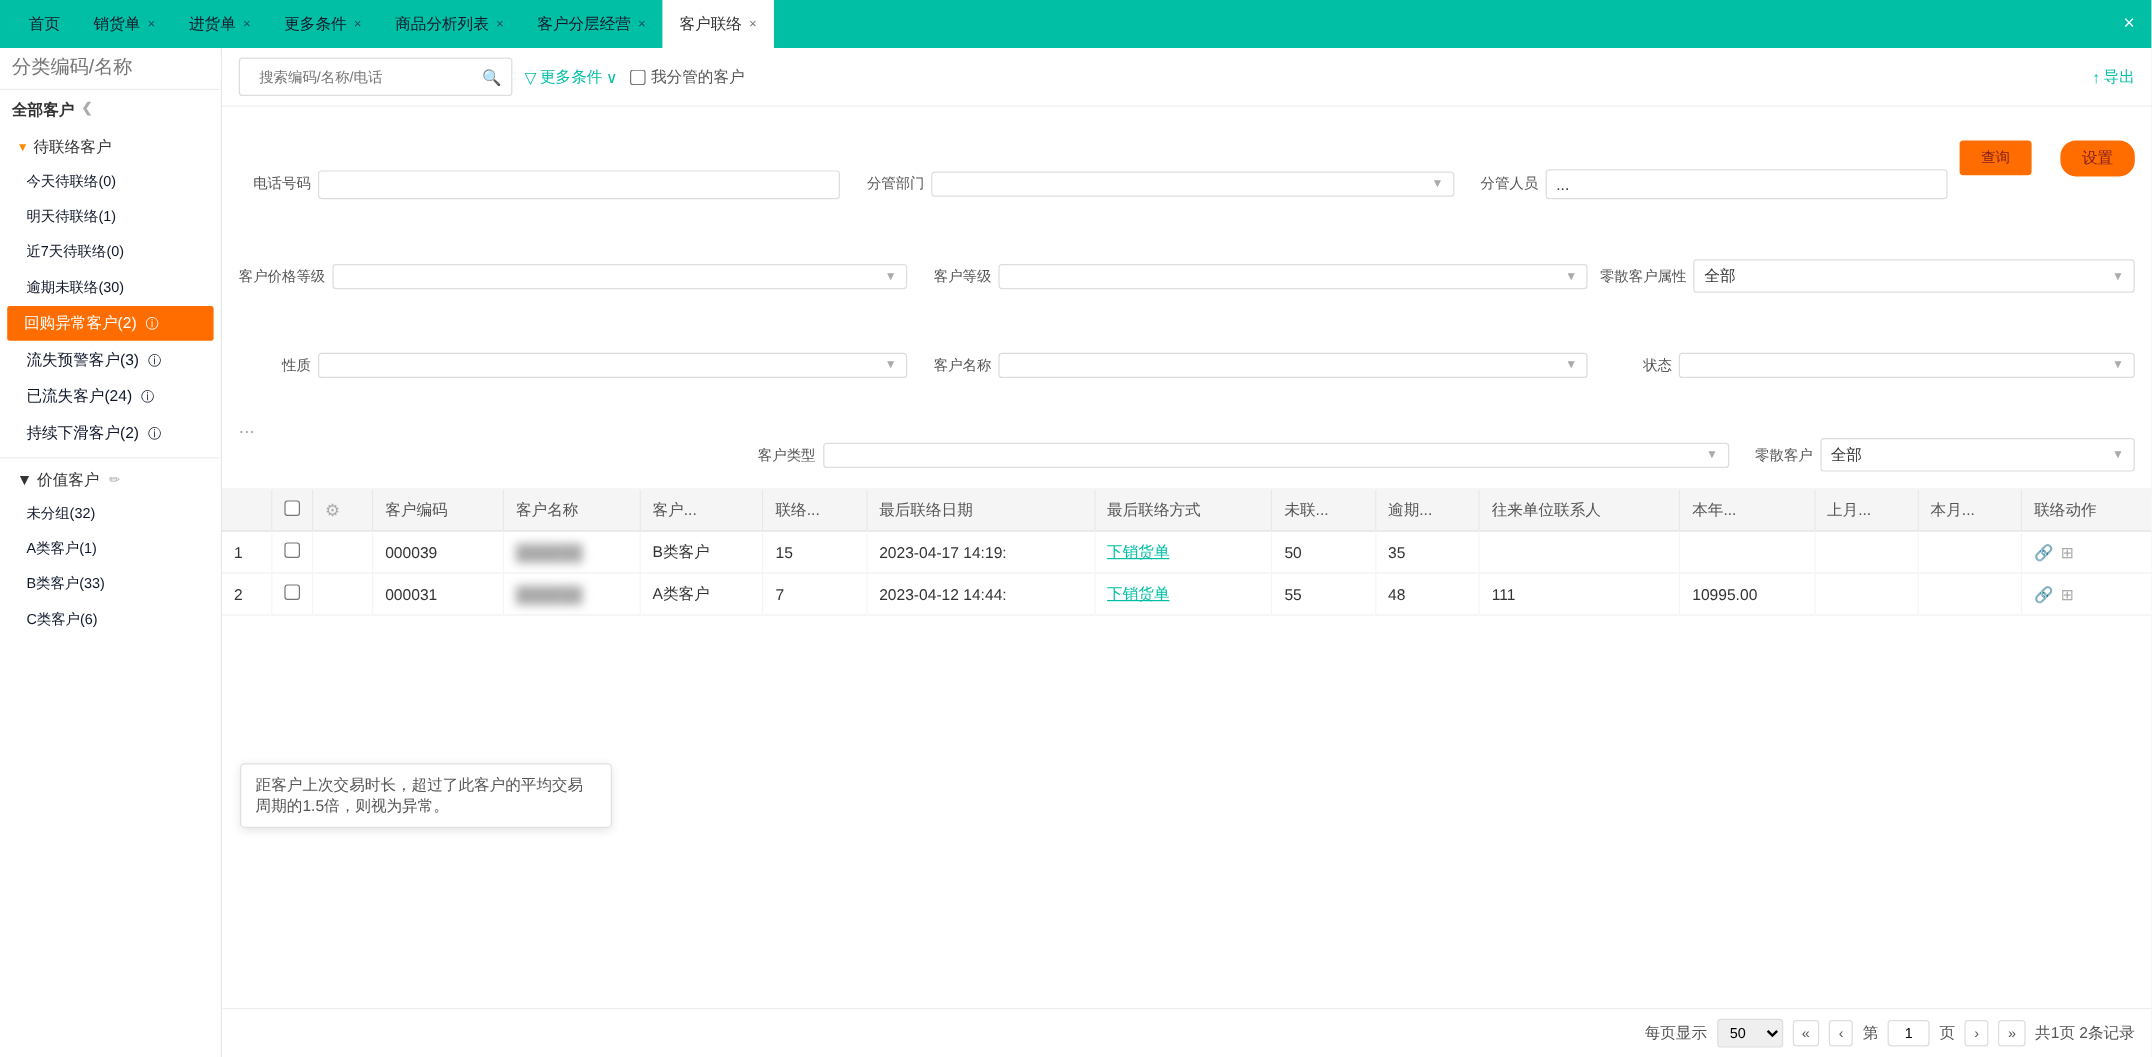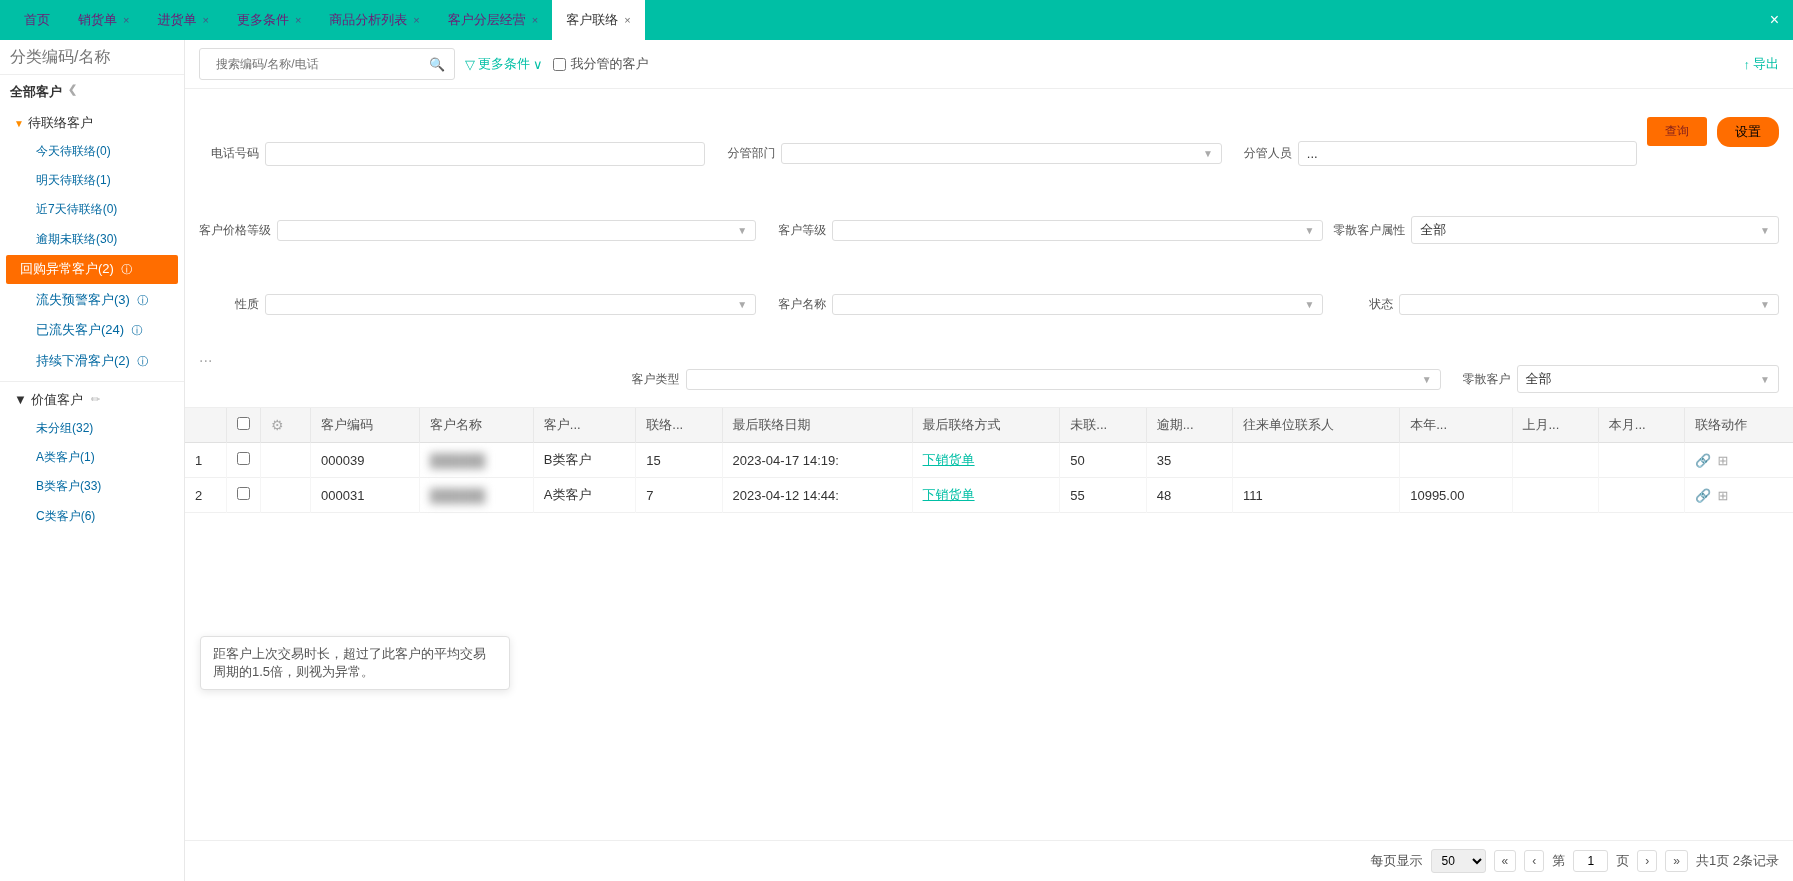--- a/index.html
+++ b/index.html
@@ -14,21 +14,21 @@
       padding: 0 10px;
       color: white;
       position: relative;
     }
     .top-nav .nav-item {
       padding: 0 14px;
       height: 40px;
       display: flex;
       align-items: center;
       cursor: pointer;
-      color: #701a75;
+      color: #0f172a;
       font-size: 13px;
       white-space: nowrap;
     }
     .top-nav .nav-item.active {
       background: white;
       color: #333;
     }
     .top-nav .nav-item .close-x {
       margin-left: 6px;
       font-size: 11px;
@@ -95,22 +95,22 @@
       padding: 5px 10px 5px 14px;
       color: #333;
       font-size: 12px;
       cursor: pointer;
       display: flex;
       align-items: center;
       gap: 4px;
     }
     .sidebar-group-title .tri { font-size: 10px; color: #ff8c00; }
     .sidebar-item {
-      padding: 5px 10px 5px 36px;
-      color: #0369a1;
+      padding: 5px 10px 5px 22px;
+      color: #0f172a;
       font-size: 12px;
       cursor: pointer;
       line-height: 1.6;
     }
     .sidebar-item.orange-bg {
       background: #ff6d00;
       color: white;
       border-radius: 2px;
       margin: 1px 6px;
       padding: 4px 8px 4px 14px;
@@ -145,21 +145,21 @@
       gap: 10px;
       border-bottom: 1px solid #eee;
       flex-wrap: wrap;
     }
     .filter-search-box {
       display: flex;
       align-items: center;
       border: 1px solid #ddd;
       border-radius: 3px;
       padding: 4px 8px;
-      width: 256px;
+      width: 228px;
     }
     .filter-search-box input {
       border: none;
       outline: none;
       font-size: 12px;
       flex: 1;
     }
     .filter-search-box .s-icon { color: #aaa; font-size: 13px; }
     .more-conditions {
       color: #00bfa5;
@@ -240,26 +240,27 @@
       background: #ff6d00;
       color: #7f1d1d;
       border: none;
       border-radius: 3px;
       padding: 6px 18px;
       cursor: pointer;
       font-size: 12px;
     }
     .settings-btn {
       background: #ff6d00;
-      color: #000000;
+      color: #7f1d1d;
       border: none;
       border-radius: 13px;
       padding: 6px 18px;
       cursor: pointer;
       font-size: 13px;
+      margin-left: 14px;
     }
     .filter-dots { color: #aaa; font-size: 16px; cursor: pointer; }
 
     
     .table-area {
       flex: 1;
       background: white;
       margin: 0;
       overflow: auto;
       position: relative;

